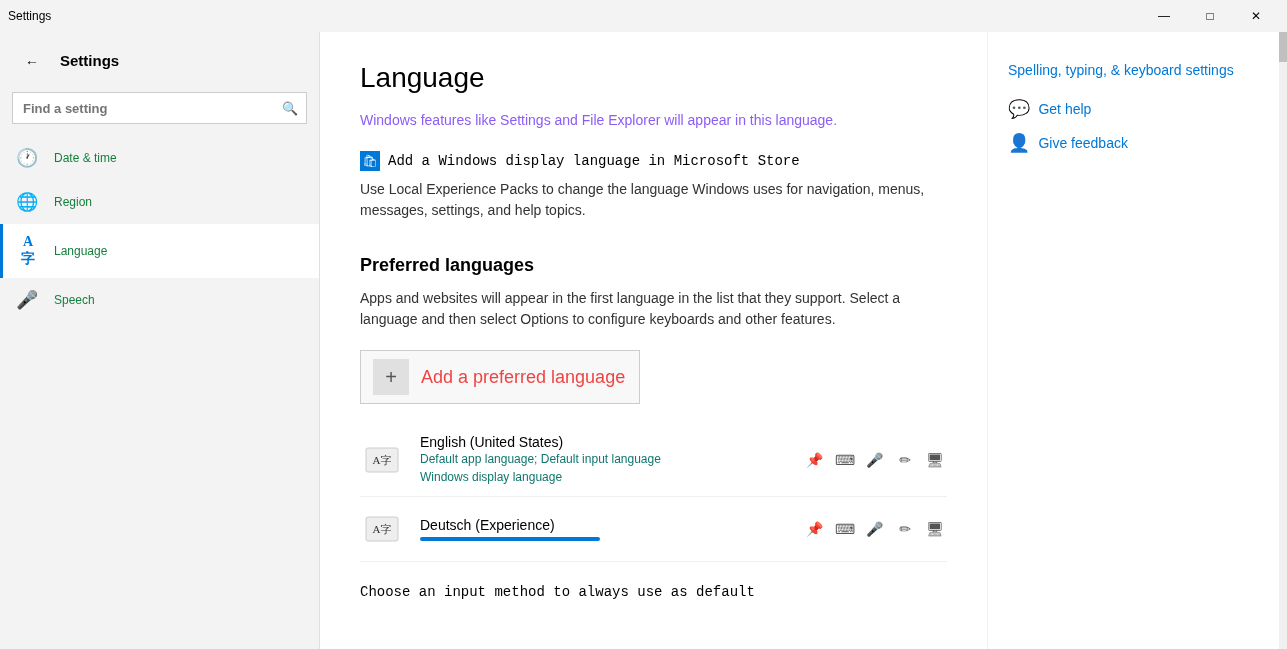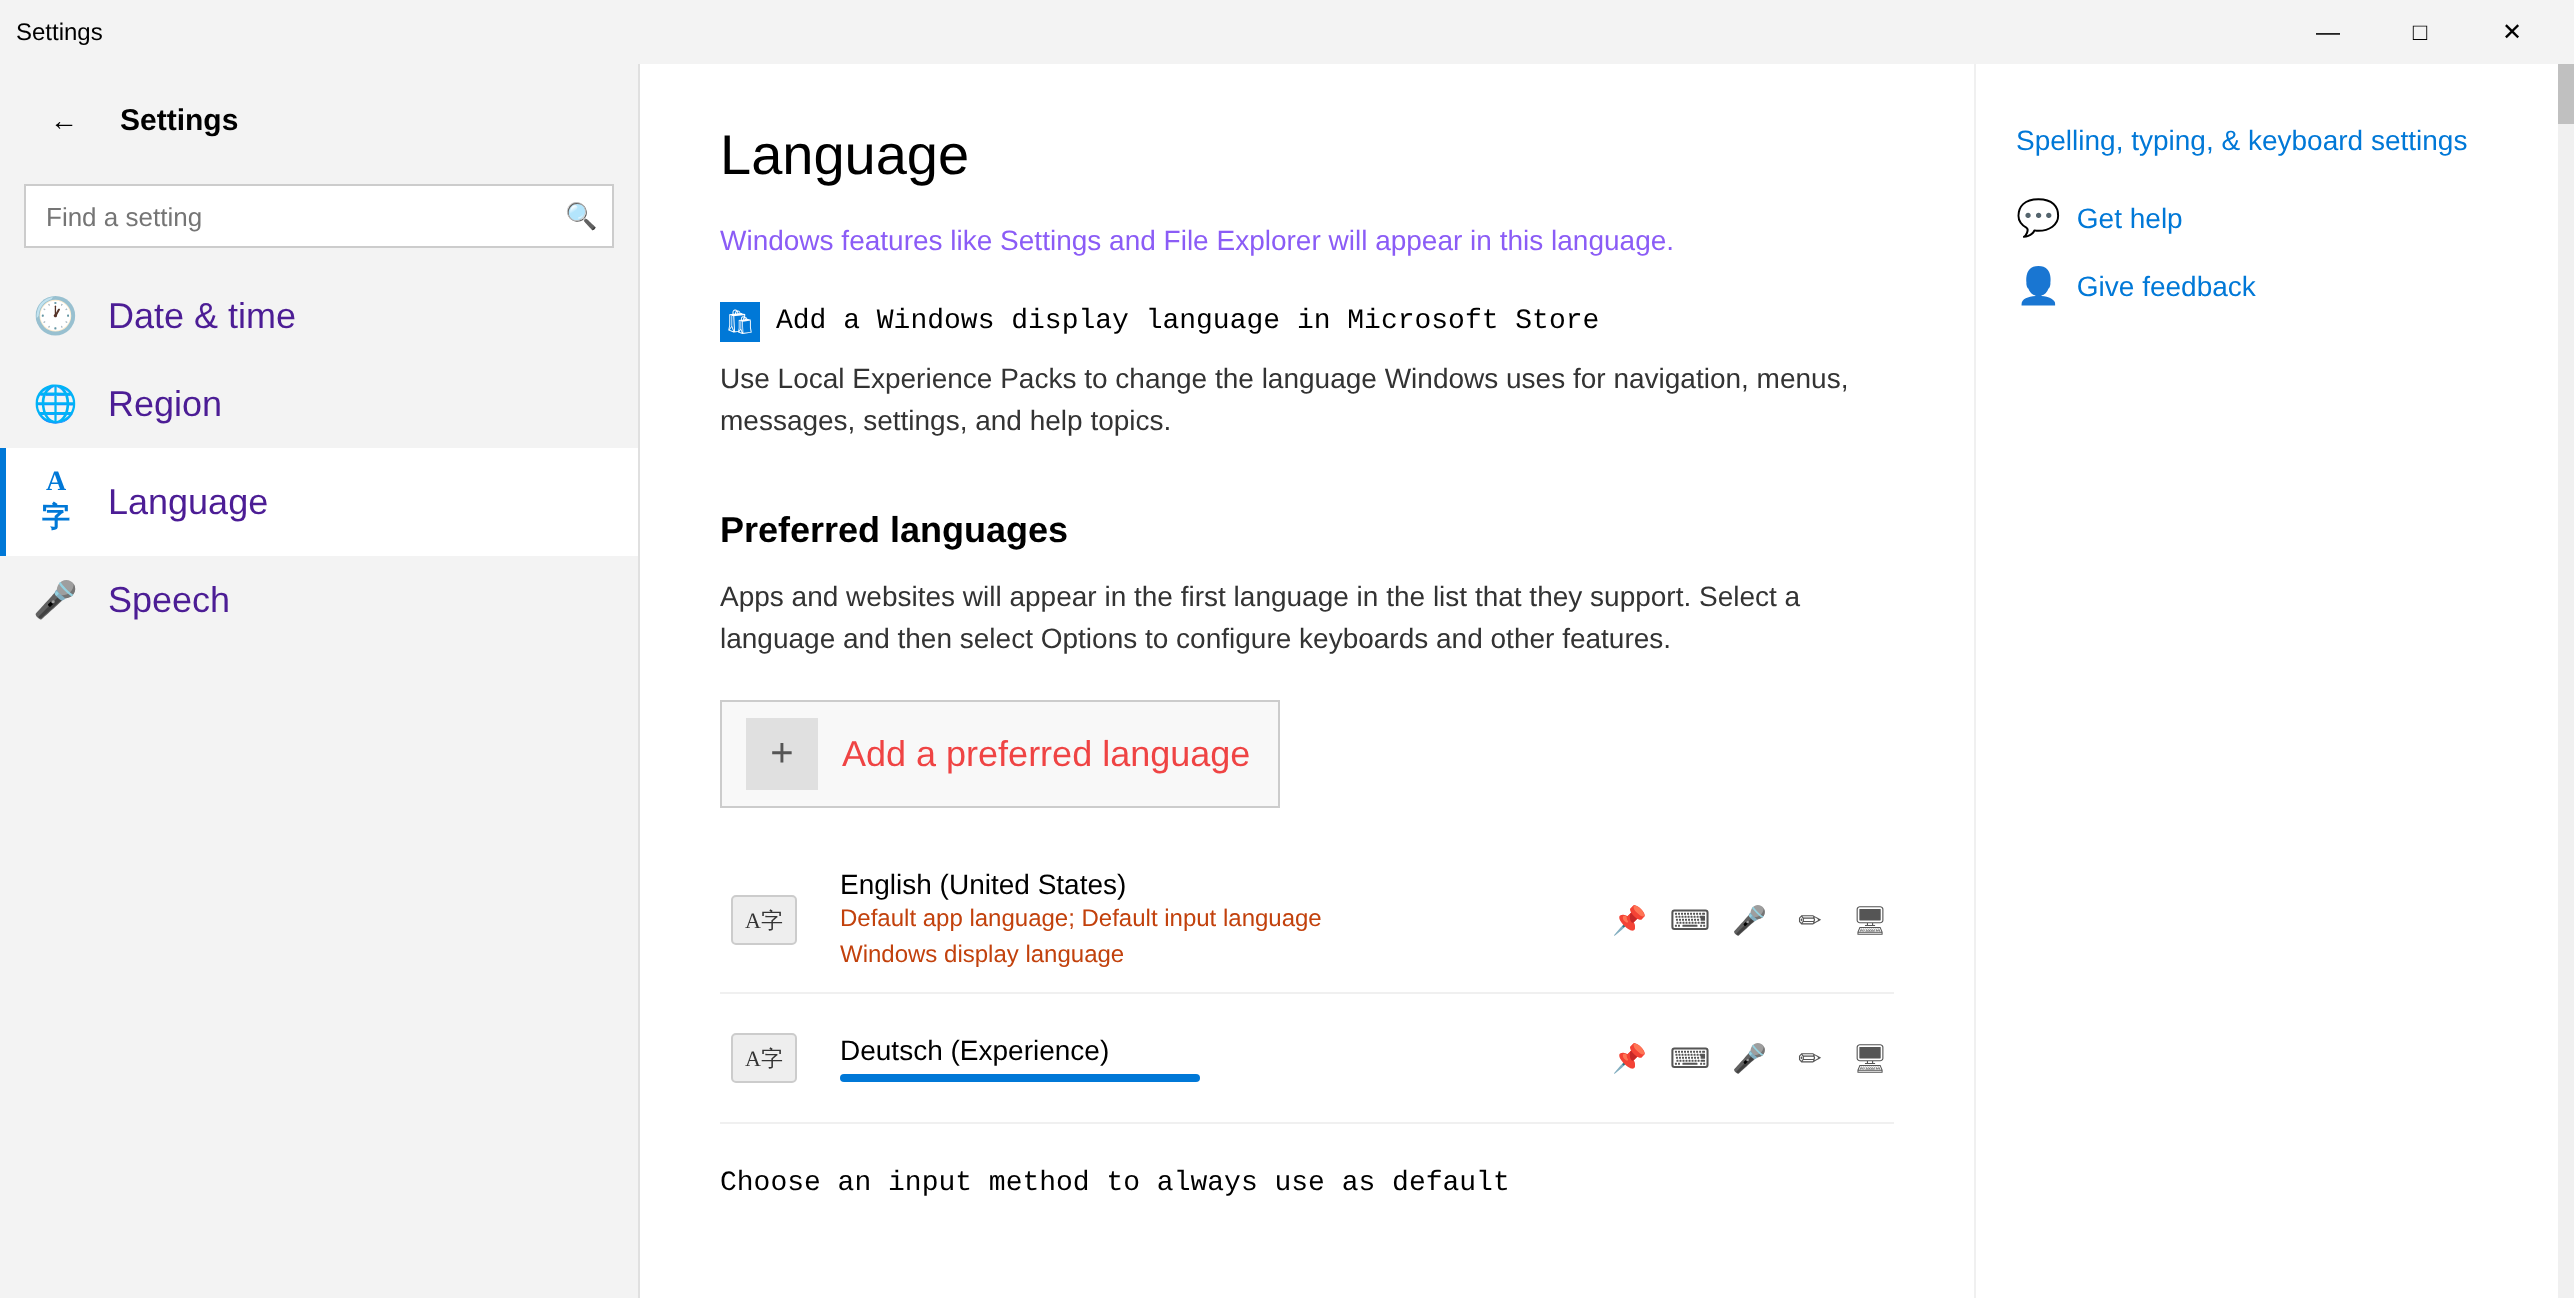--- a/index.html
+++ b/index.html
@@ -36,21 +36,21 @@
       cursor: pointer; border-radius: 2px; background: transparent; border: none;
       font-size: 14px; color: #000;
     }
     .sidebar-app-title { font-size: 15px; font-weight: 600; color: #000; }
 
     .search-box {
       margin: 4px 12px 12px 12px; position: relative;
     }
     .search-box input {
       width: 100%; height: 32px; border: 1px solid #ccc; background: #fff;
-      padding: 0 22px 0 10px; font-size: 13px; outline: none;
+      padding: 0 22px 0 10px; font-size: 13px; outline: none; font-weight: bold;
     }
     .search-icon-wrap {
       position: absolute; right: 8px; top: 50%; transform: translateY(-50%);
       color: #666; font-size: 13px;
     }
 
     .sidebar-section-label {
       padding: 8px 16px 4px 16px; font-size: 11px; font-weight: 600;
       color: #333; text-transform: none;
     }
@@ -61,21 +61,21 @@
       position: relative;
     }
     .sidebar-item.active {
       background: #fff;
     }
     .sidebar-item.active::before {
       content: ''; position: absolute; left: 0; top: 0; bottom: 0; width: 3px;
       background: #0078d7;
     }
     .sidebar-item-icon { font-size: 18px; color: #333; width: 24px; text-align: center; flex-shrink: 0; }
-    .sidebar-item-label { font-size: 18px; color: #4c1d95; }
+    .sidebar-item-label { font-size: 12px; color: #15803d; }
 
     
     .content {
       flex: 1; background: #fff; overflow-y: auto; position: relative;
       display: flex;
     }
     .content-main { flex: 1; padding: 30px 40px 30px 40px; max-width: 760px; }
     .content-sidebar { width: 300px; flex-shrink: 0; padding: 30px 20px; border-left: 1px solid #f0f0f0; }
 
     
@@ -120,21 +120,21 @@
     .language-item {
       display: flex; align-items: center; padding: 10px 0; gap: 16px;
       border-bottom: 1px solid #f0f0f0;
     }
     .lang-icon {
       width: 44px; height: 44px; display: flex; align-items: center; justify-content: center;
       flex-shrink: 0; color: #333; font-size: 20px;
     }
     .lang-info { flex: 1; }
     .lang-name { font-size: 14px; font-weight: 400; color: #000; }
-    .lang-sub { font-size: 12px; color: #c2410c; line-height: 1.5; }
+    .lang-sub { font-size: 12px; color: #0f766e; line-height: 1.5; }
     .lang-progress {
       height: 4px; background: #0078d7; margin-top: 4px; width: 180px; border-radius: 2px;
     }
     .lang-actions { display: flex; align-items: center; gap: 6px; }
     .lang-action-icon {
       width: 24px; height: 24px; display: flex; align-items: center; justify-content: center;
       cursor: pointer; color: #555; font-size: 14px;
     }
 
     .bottom-link {

